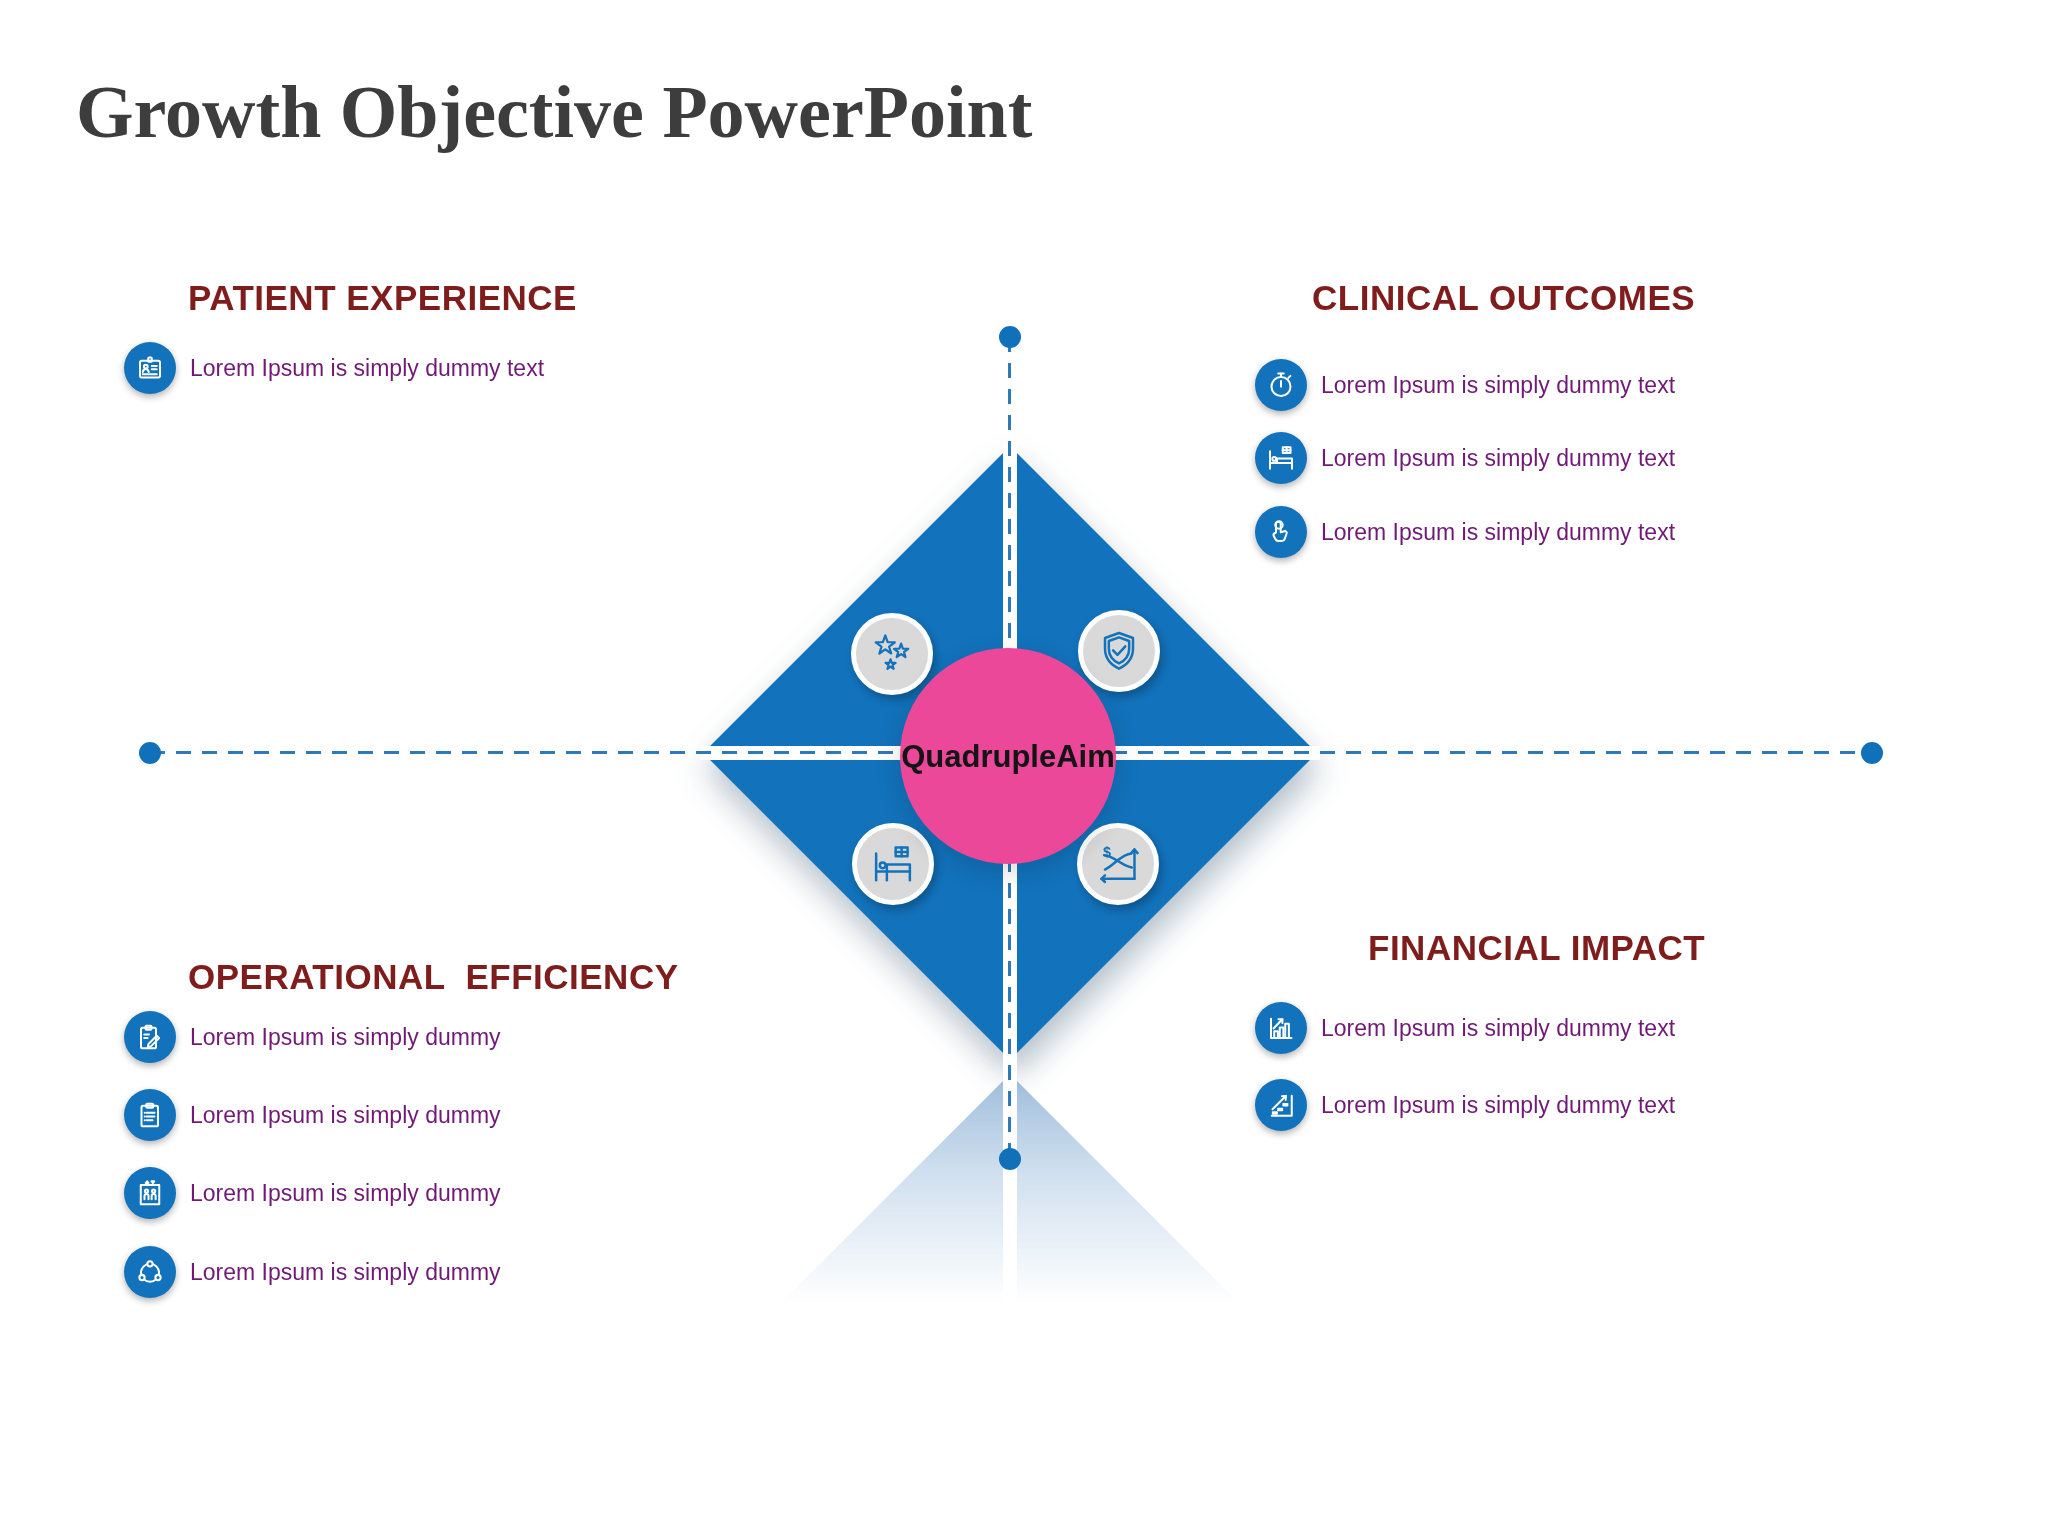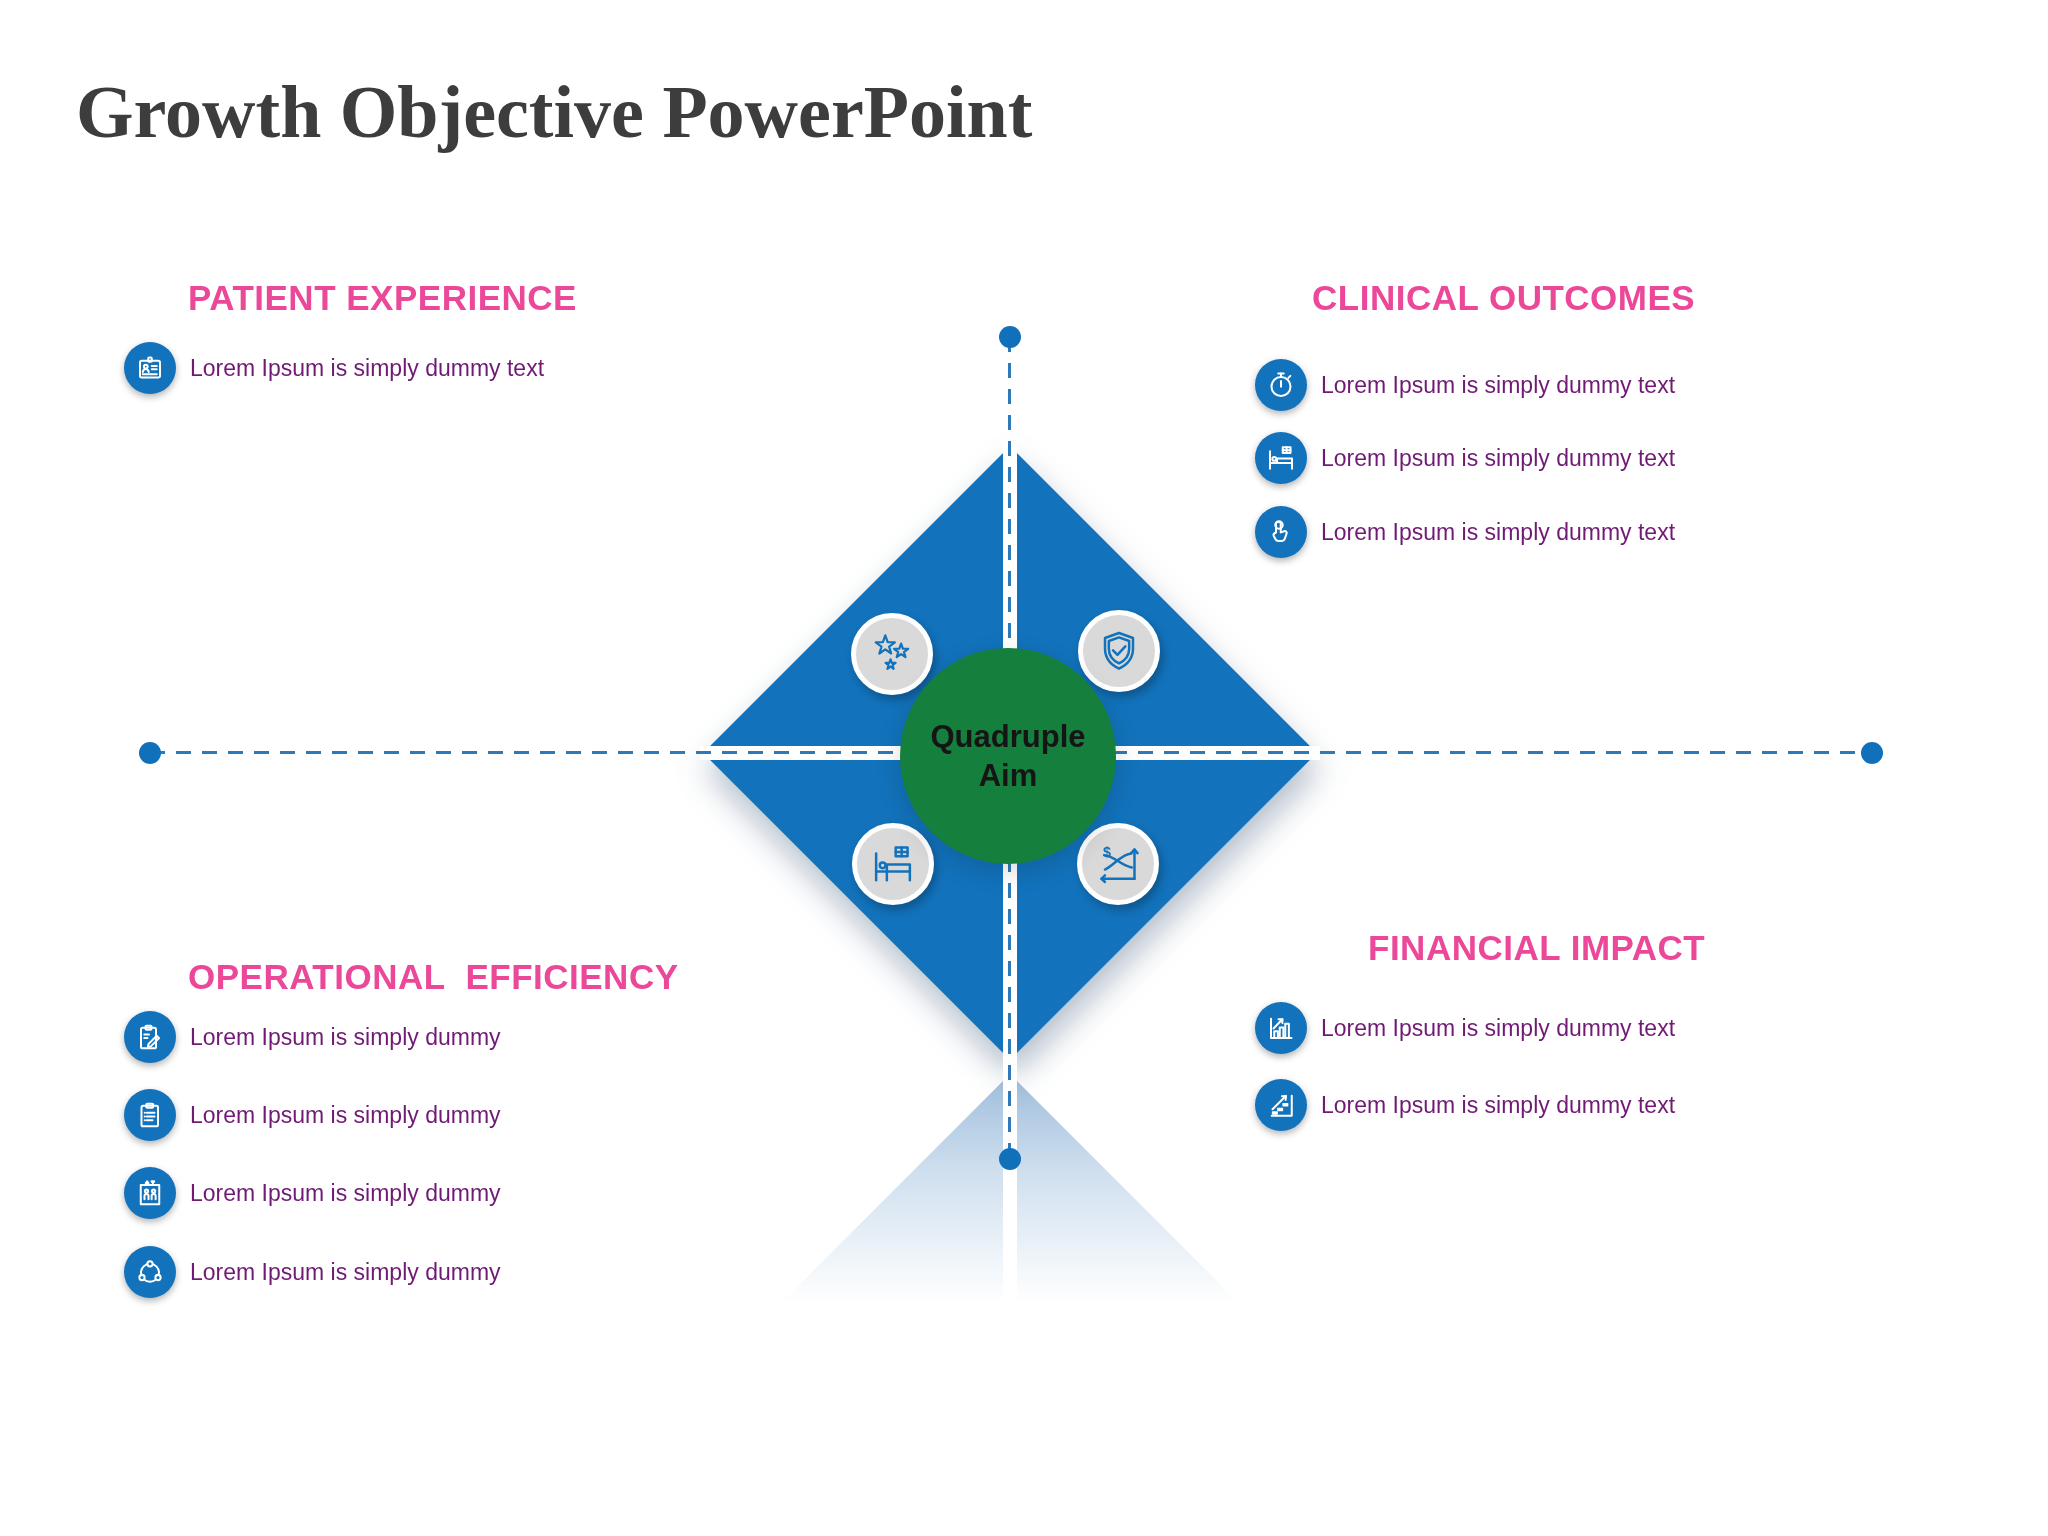--- a/index.html
+++ b/index.html
@@ -1,21 +1,21 @@
 <!DOCTYPE html>
 <html><head>
 <meta charset="utf-8">
 <style>
   html,body{margin:0;padding:0;background:#fff;}
   .slide{position:relative;width:2048px;height:1536px;background:#ffffff;overflow:hidden;
          font-family:"Liberation Sans","DejaVu Sans",sans-serif;}
 
   
   .title{position:absolute;left:76px;top:70px;font-size:74px;font-weight:bold;color:#3d3d3d;letter-spacing:0px;font-family:Liberation Serif, serif;}
-  .q-title{position:absolute;font-size:35px;font-weight:bold;color:#ec4899;letter-spacing:.5px;white-space:pre;}
+  .q-title{position:absolute;font-size:35px;font-weight:bold;color:#7f1d1d;letter-spacing:.5px;white-space:pre;}
   .qt-pe{left:188px;top:278px;}
   .qt-co{left:1312px;top:278px;text-align:center;}
   .qt-oe{left:188px;top:928px;margin-top:29px;}
   .qt-fi{left:1368px;top:928px;}
 
   .row{position:absolute;display:flex;align-items:center;gap:14px;height:52px;}
   .row.left{left:124px;}
   .row.right{left:1255px;}
   .row-text{font-size:23px;color:#701a75;white-space:pre;}
   .bullet-icon{width:52px;height:52px;border-radius:50%;background:#1272BB;color:#ffffff;
@@ -46,21 +46,21 @@
                border:5px solid #ffffff;box-sizing:border-box;color:#1272BB;z-index:5;
                display:flex;align-items:center;justify-content:center;
                box-shadow:3px 5px 9px rgba(0,0,0,.25);}
   .gray-circle svg{width:46px;height:46px;display:block;}
   .gc-tl{left:851px;top:613px;}
   .gc-tr{left:1078px;top:610px;}
   .gc-bl{left:852px;top:823px;}
   .gc-br{left:1077px;top:823px;}
 
   .center-circle{position:absolute;left:900px;top:648px;width:216px;height:216px;border-radius:50%;
-                 background:#15803d;z-index:7;display:flex;flex-direction:column;align-items:center;
+                 background:#ec4899;z-index:7;display:flex;align-items:center;
                  justify-content:center;box-shadow:0 8px 26px rgba(0,0,0,.14);}
   .center-circle span{font-size:31px;font-weight:bold;color:#151515;line-height:39px;}
 </style>
 </head>
 <body>
 
 <div class="slide">
 
   <div class="title">Growth Objective PowerPoint</div>
 

